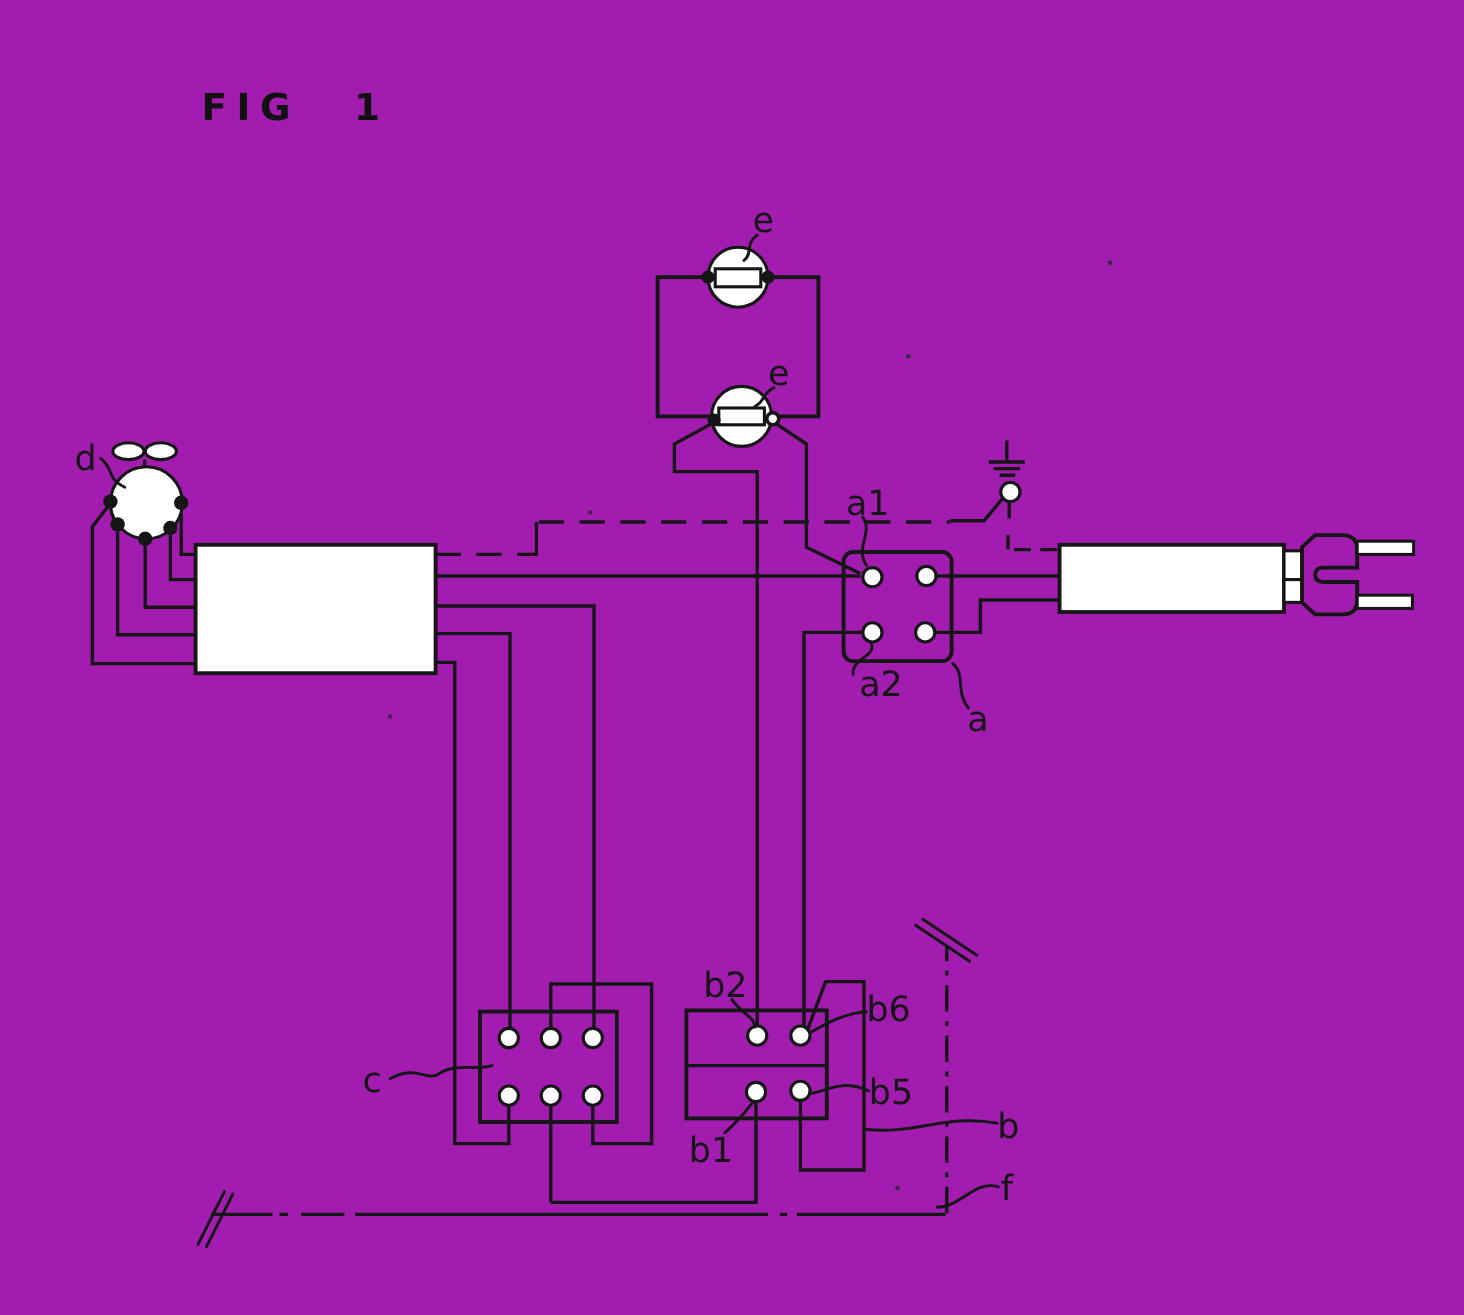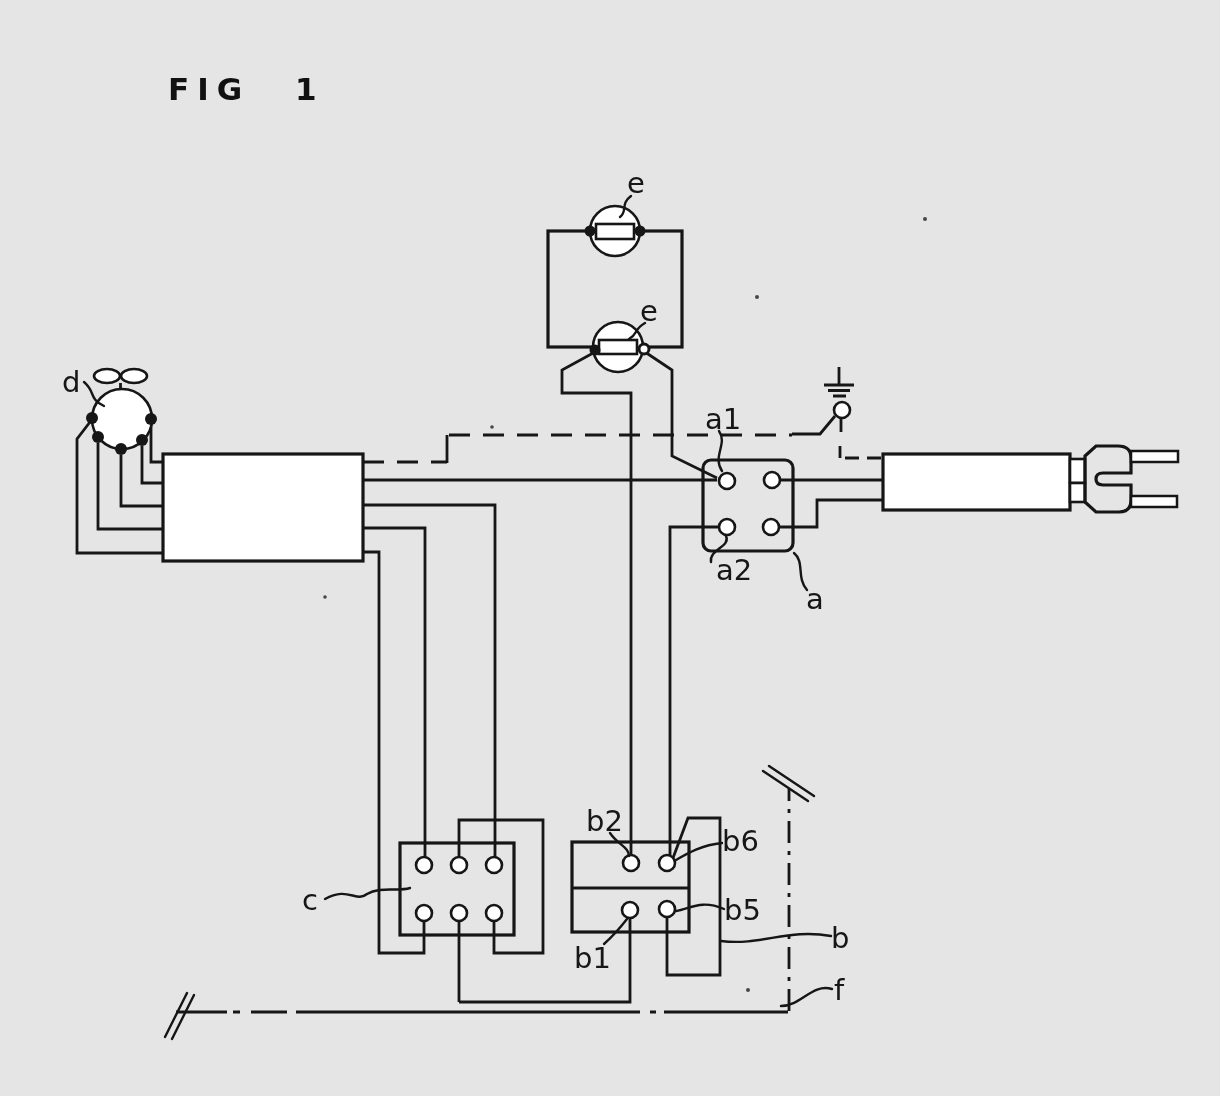--- a/index.html
+++ b/index.html
@@ -1,16 +1,16 @@
 <!DOCTYPE html>
 <html><head>
 <meta charset="utf-8">
 <style>
   html,body{margin:0;padding:0;background:#ffffff;}
-  .page{position:relative;width:1220px;height:1096px;background:#e5e5e5;overflow:hidden;
+  .page{position:relative;width:1220px;height:1096px;background:#a21caf;overflow:hidden;
         font-family:"DejaVu Sans",sans-serif;}
   svg{position:absolute;left:0;top:0;}
   .ln{stroke:#161616;stroke-width:2.8;fill:none;stroke-linejoin:miter;stroke-linecap:butt;}
   .bx{stroke:#161616;stroke-width:3.2;fill:#ffffff;}
   .bxn{stroke:#161616;stroke-width:3.2;fill:none;}
   .term{stroke:#161616;stroke-width:2.6;fill:#ffffff;}
   .dot{fill:#161616;stroke:none;}
   .lead{stroke:#161616;stroke-width:2.4;fill:none;stroke-linecap:round;}
   .lbl{font-family:"DejaVu Sans",sans-serif;font-size:29px;fill:#161616;}
   .title{font-family:"DejaVu Sans",sans-serif;font-size:31px;font-weight:bold;fill:#111111;

